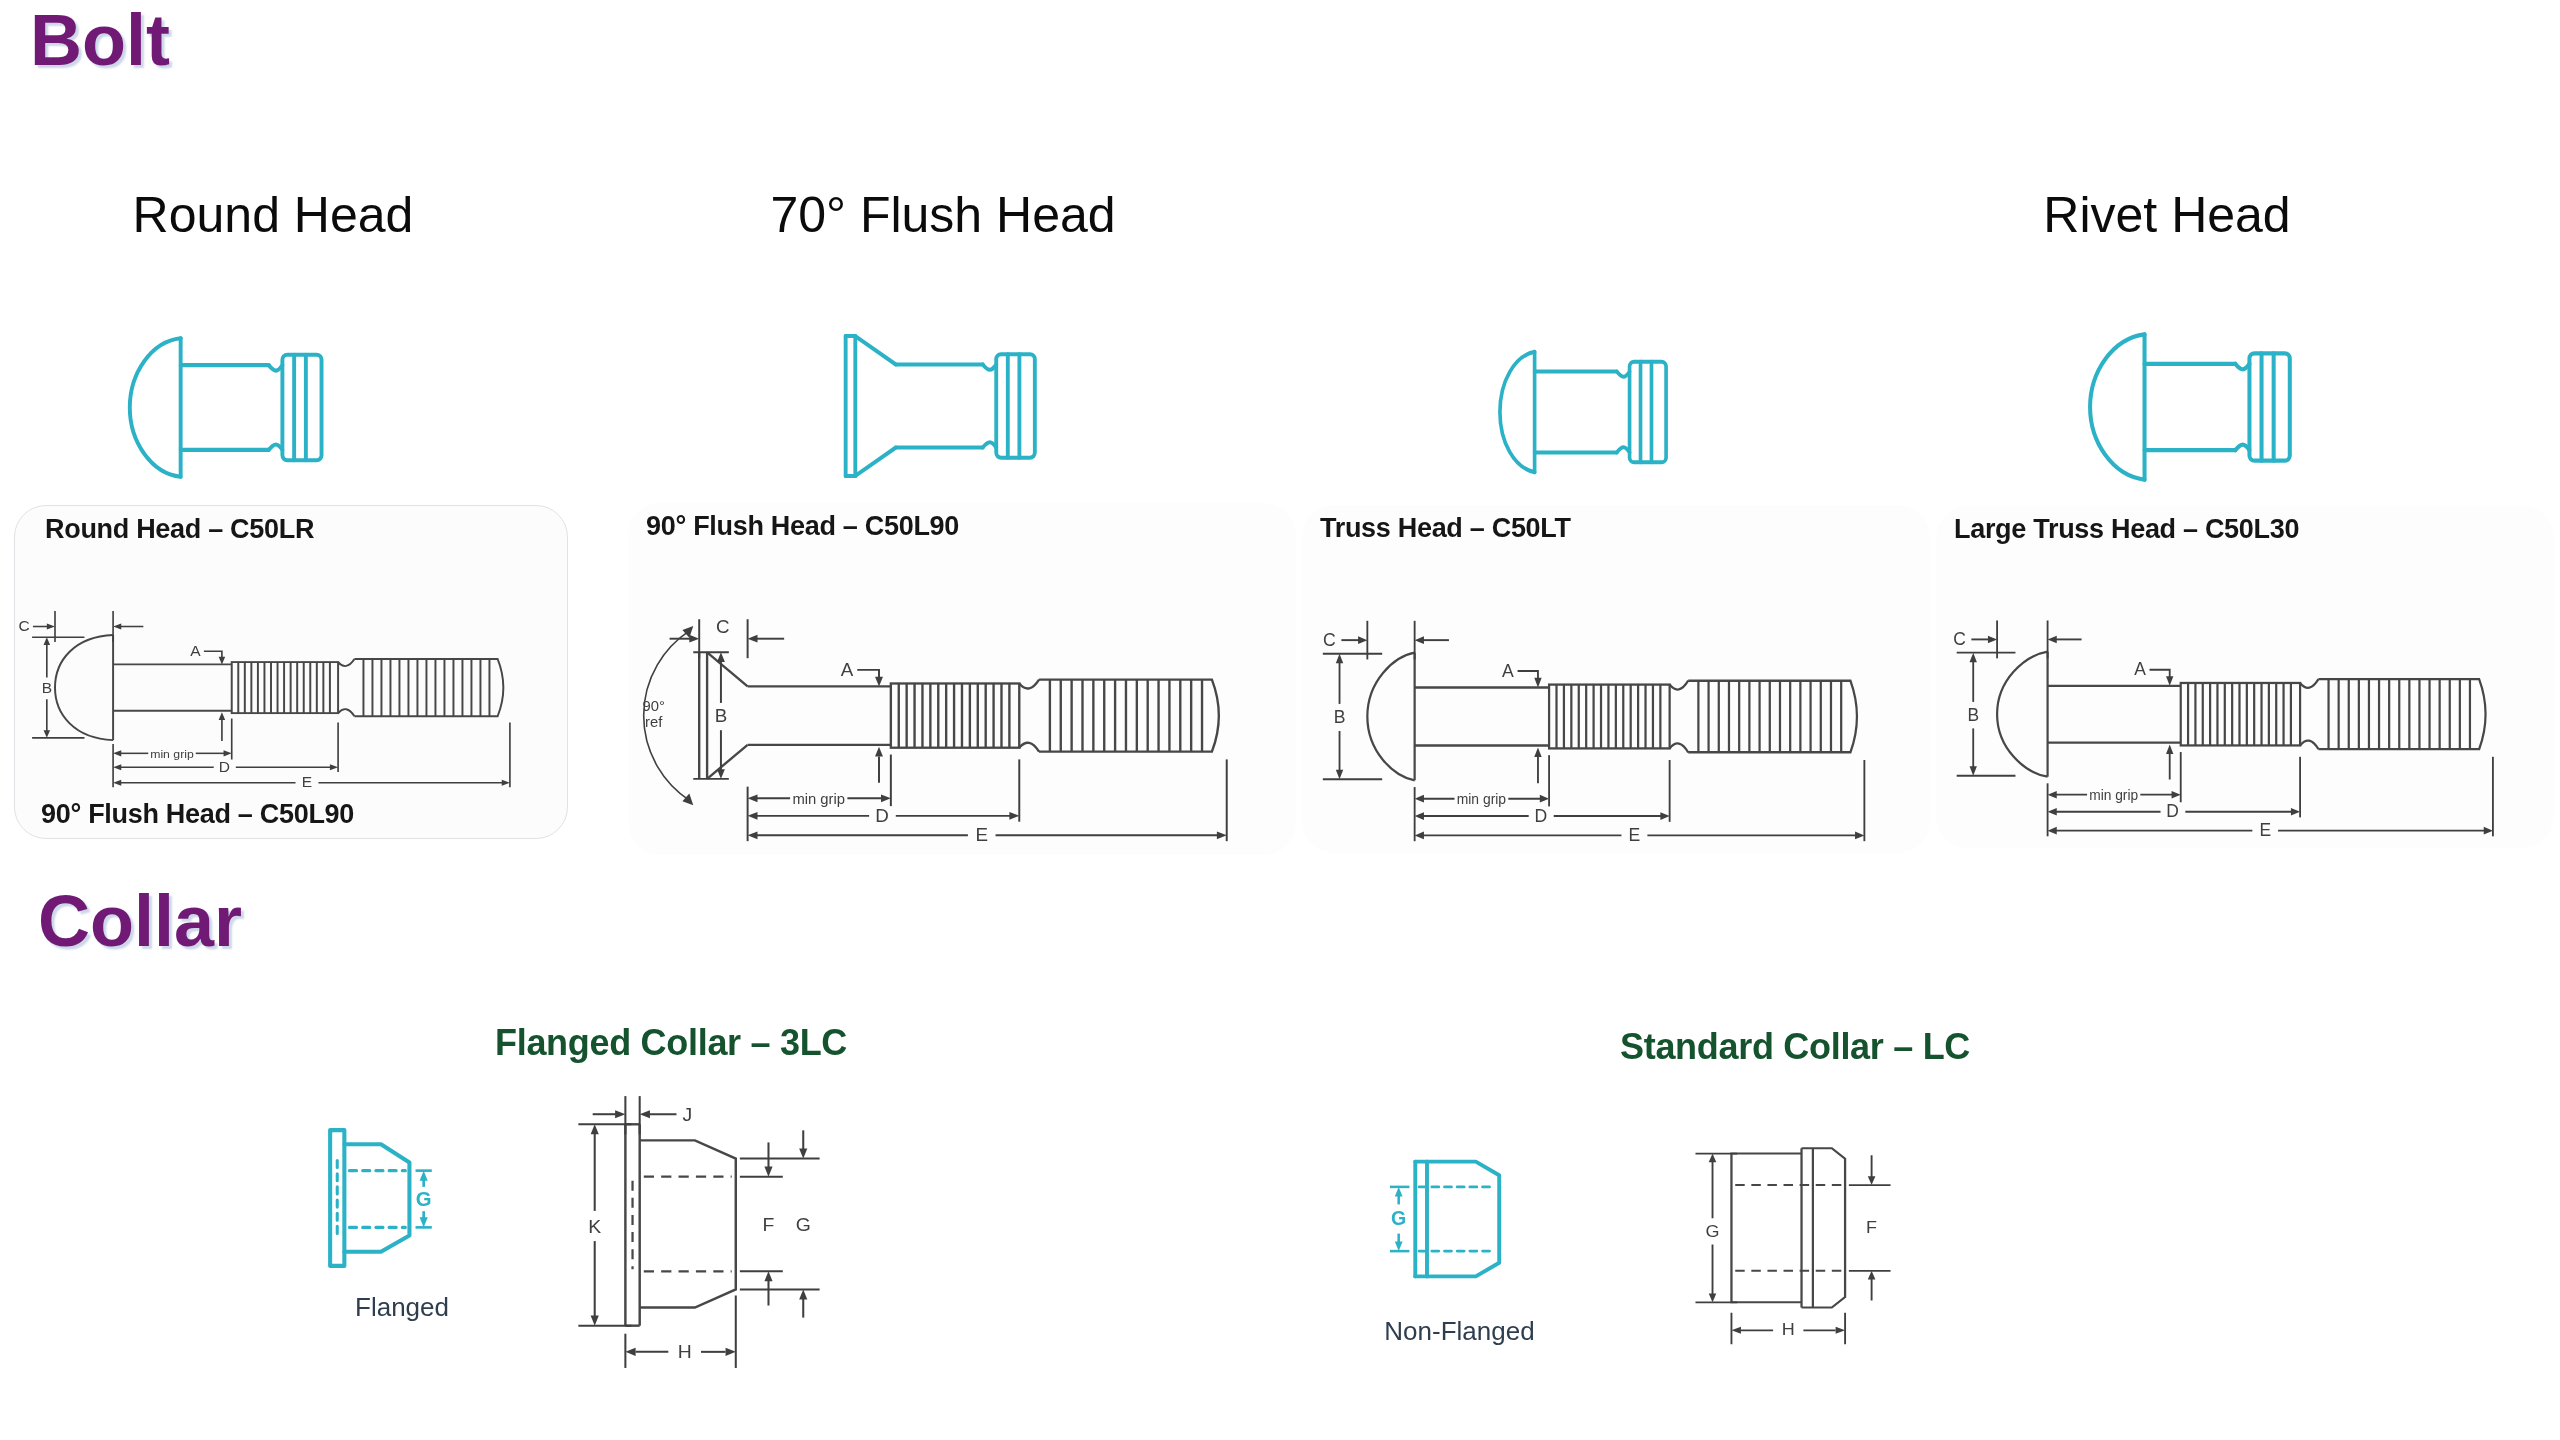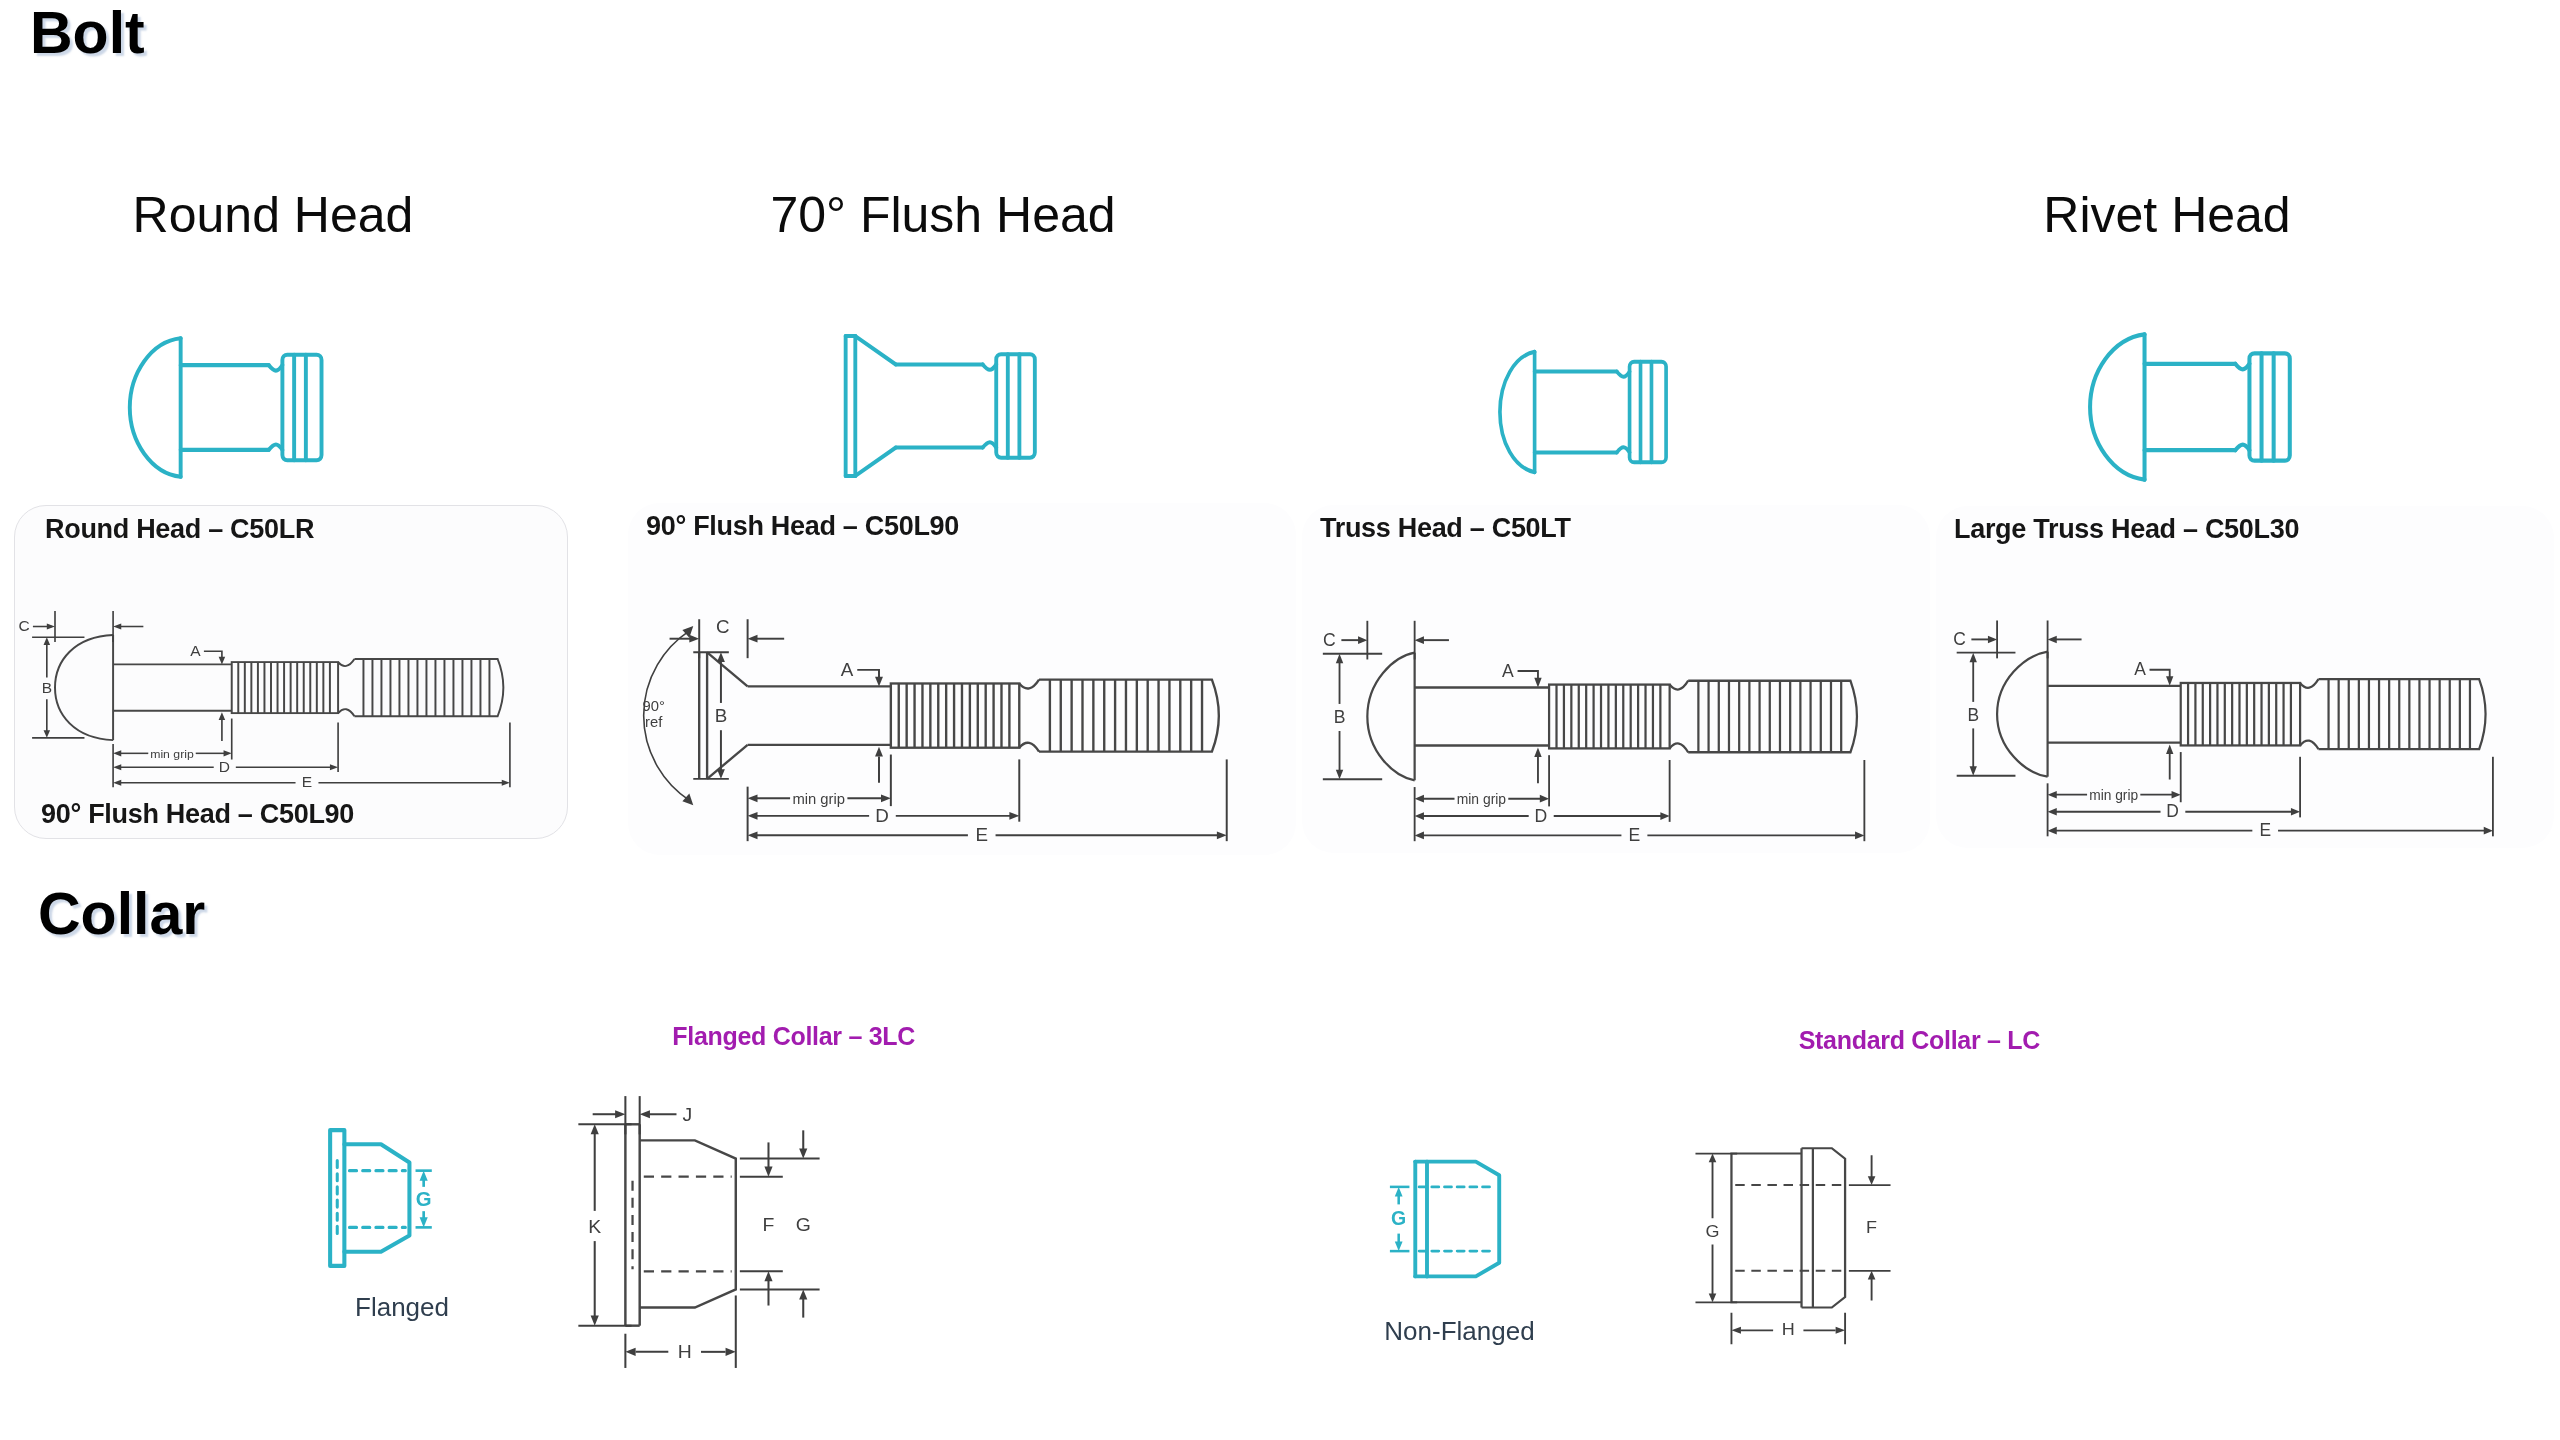--- a/index.html
+++ b/index.html
@@ -1,28 +1,28 @@
 <!DOCTYPE html>
 <html><head>
 <meta charset="utf-8">
 <style>
   html,body{margin:0;padding:0;background:#fff;}
   .page{position:relative;width:2560px;height:1440px;background:#ffffff;overflow:hidden;
         font-family:"Liberation Sans",sans-serif;}
-  .h1{position:absolute;font-size:59px;font-weight:800;color:#000000;line-height:1;
+  .h1{position:absolute;font-size:72px;font-weight:800;color:#701a75;line-height:1;
       text-shadow:3px 3px 2px rgba(110,140,185,.35);}
   .col-label{position:absolute;width:420px;text-align:center;font-size:50px;color:#0b0b0b;}
   .panel{position:absolute;background:#fdfdfe;border-radius:32px;}
   .panel.bordered{border:1px solid #e2e2e6;background:#fcfcfd;}
   .panel-title{position:absolute;left:18px;top:8px;font-size:27px;font-weight:bold;color:#161616;
                letter-spacing:-.3px;white-space:nowrap;}
   .panel-footer{position:absolute;left:26px;bottom:8px;font-size:27px;font-weight:bold;color:#161616;
                 letter-spacing:-.3px;white-space:nowrap;}
-  .collar-title{position:absolute;width:420px;text-align:right;font-size:25px;font-weight:bold;
-                color:#a21caf;letter-spacing:-.3px;}
+  .collar-title{position:absolute;width:420px;text-align:left;font-size:36px;font-weight:bold;
+                color:#14532d;letter-spacing:-.3px;}
   .icon-caption{position:absolute;text-align:center;font-size:26px;color:#2f3e4e;}
   svg{position:absolute;overflow:visible;}
   
   .gd *{stroke:#474747;fill:none;stroke-width:2.4;}
   .gd .dash{stroke-dasharray:10 7;stroke-width:2.2;}
   .an *{stroke:#3f3f3f;fill:none;stroke-width:2;}
   .an polygon{fill:#3f3f3f;stroke:none;}
   .an text{stroke:none;fill:#3f3f3f;font-size:19px;font-family:"Liberation Sans",sans-serif;}
   .an text.sm{font-size:15px;}
   .an .thin{stroke-width:1.6;}

